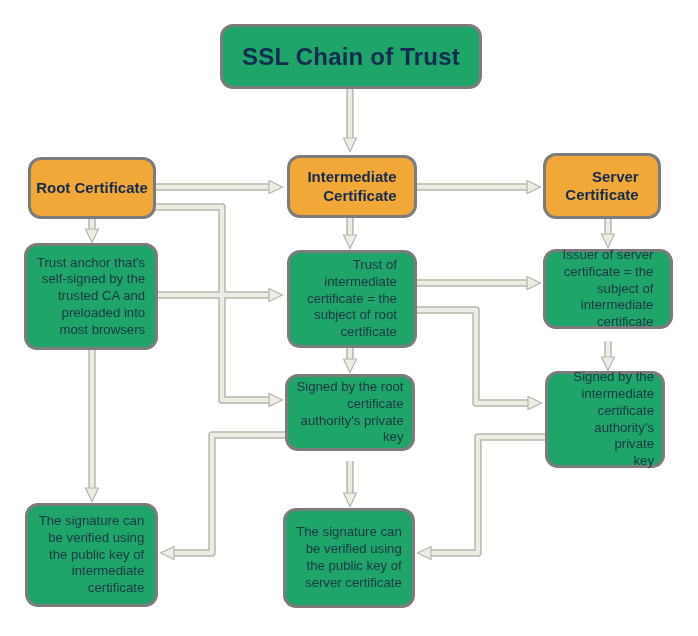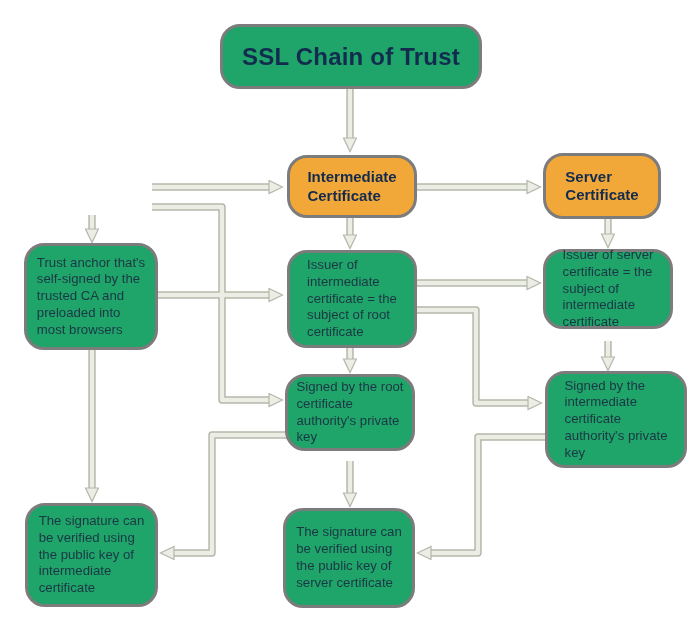--- a/index.html
+++ b/index.html
@@ -11,22 +11,22 @@
   #stage{
     position:relative;width:698px;height:636px;background:#ffffff;overflow:hidden;
     font-family:"Liberation Sans", sans-serif;
   }
   #connectors{position:absolute;left:0;top:0;width:698px;height:636px;}
   .c-out{fill:none;stroke:var(--arrow-outline);stroke-width:7.4;stroke-linejoin:round;stroke-linecap:butt;}
   .c-in{fill:none;stroke:var(--arrow-fill);stroke-width:4.4;stroke-linejoin:round;stroke-linecap:butt;}
   #ah polygon{fill:var(--arrow-fill);stroke:var(--arrow-outline);stroke-width:1.2;}
   .node{
     position:absolute;box-sizing:border-box;border:3px solid var(--node-border);
-    border-radius:20px;display:flex;align-items:center;justify-content:center;
-    text-align:left;white-space:pre-line;
+    border-radius:13px;display:flex;align-items:center;justify-content:center;
+    text-align:right;white-space:pre-line;
   }
   .green{background:var(--green);}
   .orange{background:var(--orange);}
   .title{font-size:24px;font-weight:bold;color:var(--heading-text);letter-spacing:.2px;}
   .cert{font-size:15px;font-weight:bold;color:var(--heading-text);line-height:1.22;padding:1px;}
   .desc{font-size:13.2px;color:var(--body-text);line-height:1.27;padding:8px;}
 </style>
 </head>
 <body>
 
@@ -71,51 +71,52 @@
         <path d="M413,310 H476 V403 H530" class="c-in" marker-end="url(#ah)"></path>
         <path d="M350,344 V361" class="c-in" marker-end="url(#ah)"></path>
         <path d="M608,341 V359" class="c-in" marker-end="url(#ah)"></path>
         <path d="M350,461 V495" class="c-in" marker-end="url(#ah)"></path>
         <path d="M549,437 H478 V553 H429" class="c-in" marker-end="url(#ah)"></path>
       </g>
   </svg>
 
   <div class="node green title" style="left:220px;top:24px;width:262px;height:65px">SSL Chain of Trust</div>
 
+  <div class="node orange cert" style="left:28px;top:157px;width:128px;height:62px">Root Certificate</div>
 
   <div class="node orange cert" style="left:287px;top:155px;width:130px;height:63px">Intermediate
 Certificate</div>
 
   <div class="node orange cert" style="left:543px;top:153px;width:118px;height:66px">Server
 Certificate</div>
 
   <div class="node green desc" style="left:24px;top:243px;width:134px;height:107px">Trust anchor that's
 self-signed by the
 trusted CA and
 preloaded into
 most browsers</div>
 
-  <div class="node green desc" style="left:287px;top:250px;width:130px;height:98px">Issuer of
+  <div class="node green desc" style="left:287px;top:250px;width:130px;height:98px">Trust of
 intermediate
 certificate = the
 subject of root
 certificate</div>
 
   <div class="node green desc" style="left:543px;top:249px;width:130px;height:80px">Issuer of server
 certificate = the
 subject of
 intermediate
 certificate</div>
 
   <div class="node green desc" style="left:285px;top:374px;width:130px;height:77px">Signed by the root
 certificate
 authority's private
 key</div>
 
-  <div class="node green desc" style="left:545px;top:371px;width:142px;height:97px">Signed by the
+  <div class="node green desc" style="left:545px;top:371px;width:120px;height:97px">Signed by the
 intermediate
 certificate
 authority's private
 key</div>
 
   <div class="node green desc" style="left:25px;top:503px;width:133px;height:104px">The signature can
 be verified using
 the public key of
 intermediate
 certificate</div>

